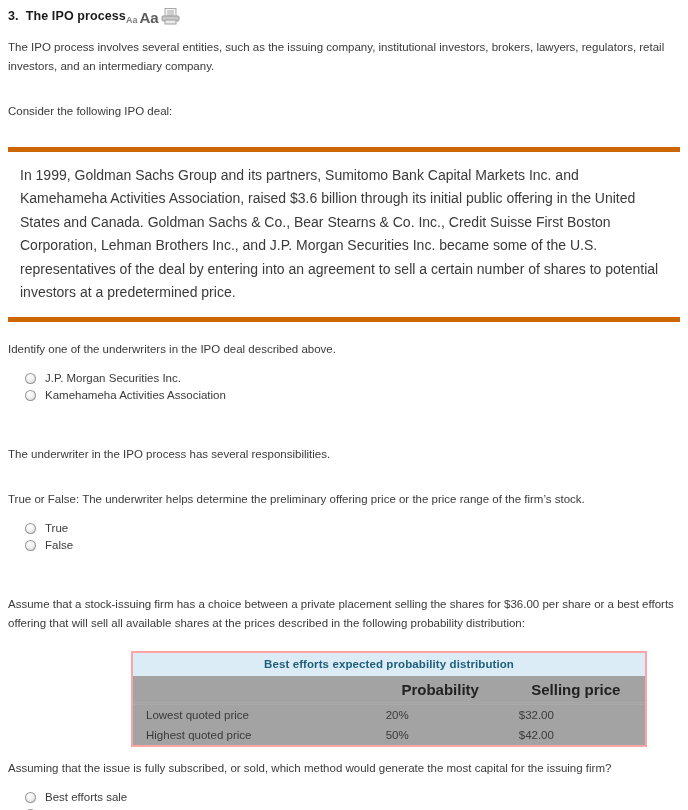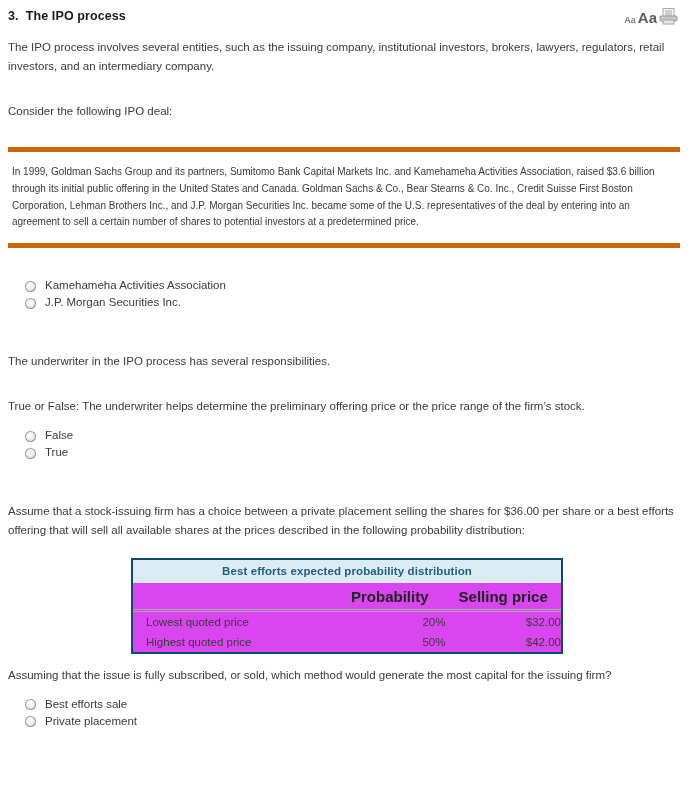--- a/index.html
+++ b/index.html
@@ -21,21 +21,21 @@
   .page {
     padding: 0;
     width: 688px;
     box-sizing: border-box;
   }
 
   
   .header {
     display: flex;
     align-items: center;
-    justify-content: space-between;
+    justify-content: flex-start;
     padding: 6px 8px 0 8px;
     height: 26px;
     box-sizing: border-box;
   }
   .header-title {
     font-size: 12.5px;
     font-weight: bold;
     color: #1a1a1a;
     letter-spacing: 0.1px;
     white-space: pre;
@@ -81,24 +81,24 @@
   .gap-40 { height: 40px; }
 
   
   .rule-orange {
     height: 5px;
     background: #cc6600;
     margin: 0 8px;
   }
 
   .callout {
-    margin: 0 12px;
+    margin: 0 20px;
     line-height: 1.68;
     color: #3a3a3a;
-    font-size: 10px;
+    font-size: 14px;
   }
 
   
   .radio-group {
     margin: 0 8px;
     padding-left: 17px;
   }
   .radio-row {
     display: flex;
     align-items: center;
@@ -122,24 +122,24 @@
   .radio-label {
     font-size: 11.5px;
     color: #3a3a3a;
     line-height: 1;
     white-space: nowrap;
   }
 
   
   .table-wrap {
     margin: 0 0 0 131px;
-    width: 432px;
-    border: 2px solid #0c4a6e;
+    width: 516px;
+    border: 2px solid #fca5a5;
     box-sizing: border-box;
-    background: #d946ef;
+    background: #a3a3a3;
   }
   table.dist {
     width: 100%;
     border-collapse: collapse;
     font-size: 11.5px;
   }
   table.dist caption {
     background: #dcecf7;
     color: #1f5f7d;
     font-weight: bold;
@@ -162,21 +162,21 @@
   table.dist td {
     padding: 4px 0 4px 12px;
     color: #3a3a3a;
     font-size: 11.5px;
   }
   table.dist td.rowlabel {
     text-align: left;
     padding-left: 13px;
   }
   table.dist td.num {
-    text-align: right;
+    text-align: left;
   }
   .c-label { width: 47%; }
   .c-prob  { width: 26%; }
   .c-price { width: 27%; }
 </style>
 </head>
 <body>
 
 <div class="page">
 
@@ -209,50 +209,51 @@
   <div class="gap-26"></div>
 
   <div class="rule-orange"></div>
   <div class="gap-12"></div>
   <div class="callout">In 1999, Goldman Sachs Group and its partners, Sumitomo Bank Capital Markets Inc. and Kamehameha Activities Association, raised $3.6 billion through its initial public offering in the United States and Canada. Goldman Sachs &amp; Co., Bear Stearns &amp; Co. Inc., Credit Suisse First Boston Corporation, Lehman Brothers Inc., and J.P. Morgan Securities Inc. became some of the U.S. representatives of the deal by entering into an agreement to sell a certain number of shares to potential investors at a predetermined price.</div>
   <div class="gap-12"></div>
   <div class="rule-orange"></div>
 
   <div class="gap-18"></div>
 
+  <div class="para">Identify one of the underwriters in the IPO deal described above.</div>
   <div class="gap-12"></div>
   <div class="radio-group">
     <div class="radio-row">
       <span class="radio"></span>
+      <span class="radio-label">J.P. Morgan Securities Inc.</span>
+    </div>
+    <div class="radio-row">
+      <span class="radio"></span>
       <span class="radio-label">Kamehameha Activities Association</span>
     </div>
-    <div class="radio-row">
-      <span class="radio"></span>
-      <span class="radio-label">J.P. Morgan Securities Inc.</span>
-    </div>
   </div>
 
   <div class="gap-40"></div>
 
   <div class="para">The underwriter in the IPO process has several responsibilities.</div>
 
   <div class="gap-26"></div>
 
   <div class="para">True or False: The underwriter helps determine the preliminary offering price or the price range of the firm’s stock.</div>
 
   <div class="gap-12"></div>
 
   <div class="radio-group">
     <div class="radio-row">
       <span class="radio"></span>
+      <span class="radio-label">True</span>
+    </div>
+    <div class="radio-row">
+      <span class="radio"></span>
       <span class="radio-label">False</span>
-    </div>
-    <div class="radio-row">
-      <span class="radio"></span>
-      <span class="radio-label">True</span>
     </div>
   </div>
 
   <div class="gap-40"></div>
 
   <div class="para">Assume that a stock-issuing firm has a choice between a private placement selling the shares for $36.00 per share or a best efforts offering that will sell all available shares at the prices described in the following probability distribution:</div>
 
   <div class="gap-18"></div>
 
   <div class="table-wrap">

